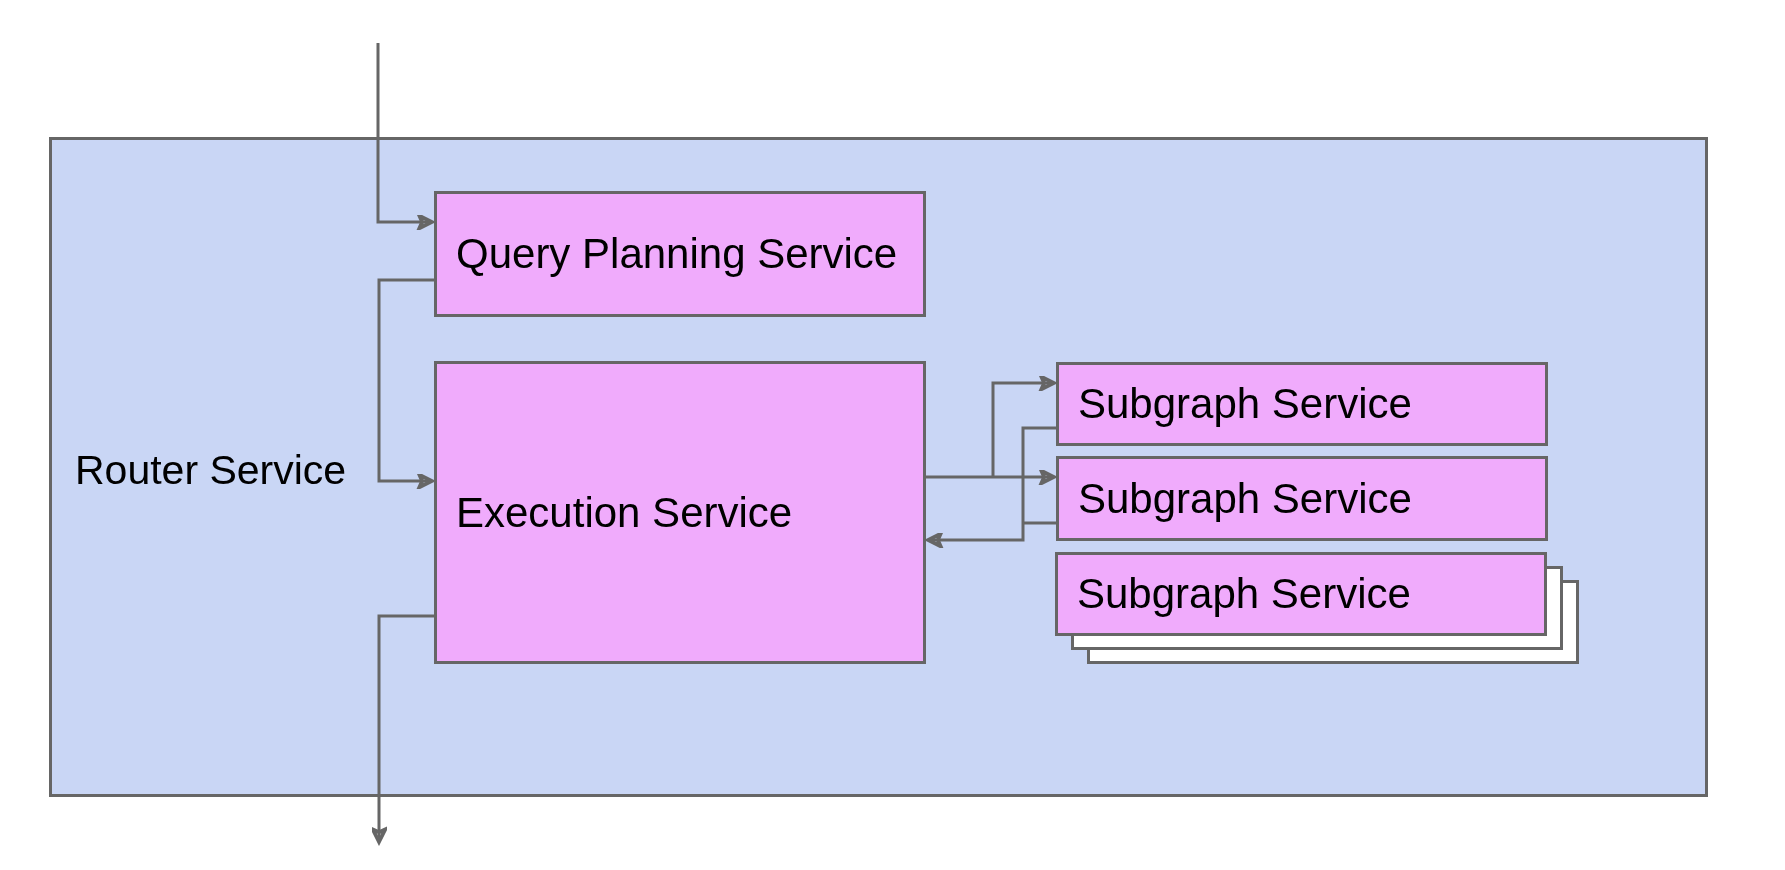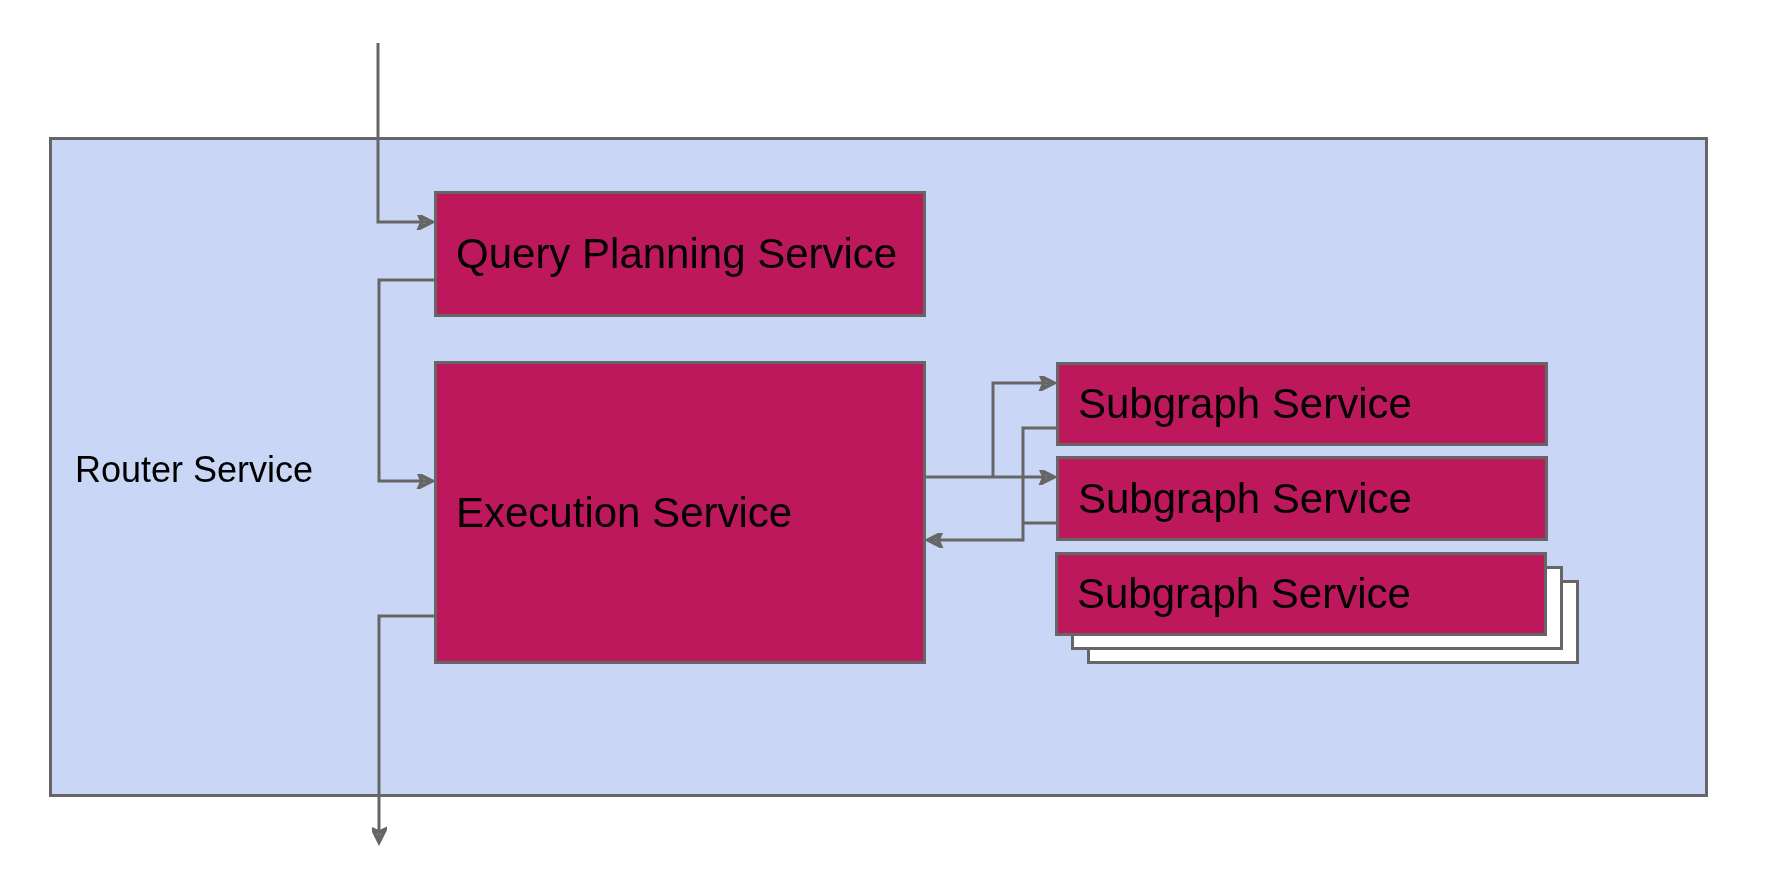--- a/index.html
+++ b/index.html
@@ -18,26 +18,26 @@
     width: 1659px; height: 660px;
     background: #c9d6f5;
     border: 3px solid #666666;
     box-sizing: border-box;
   }
   .router-label {
     position: absolute;
     left: 75px; top: 444px;
     height: 52px;
     display: flex; align-items: center;
-    font-size: 36px;
+    font-size: 41px;
     white-space: nowrap;
   }
   .node {
     position: absolute;
-    background: #be185d;
+    background: #f0abfc;
     border: 3px solid #666666;
     box-sizing: border-box;
     display: flex;
     align-items: center;
     padding-left: 19px;
     font-size: 42px;
     white-space: nowrap;
   }
   .node-query   { left: 434px;  top: 191px; width: 492px; height: 126px; }
   .node-exec    { left: 434px;  top: 361px; width: 492px; height: 303px; }

